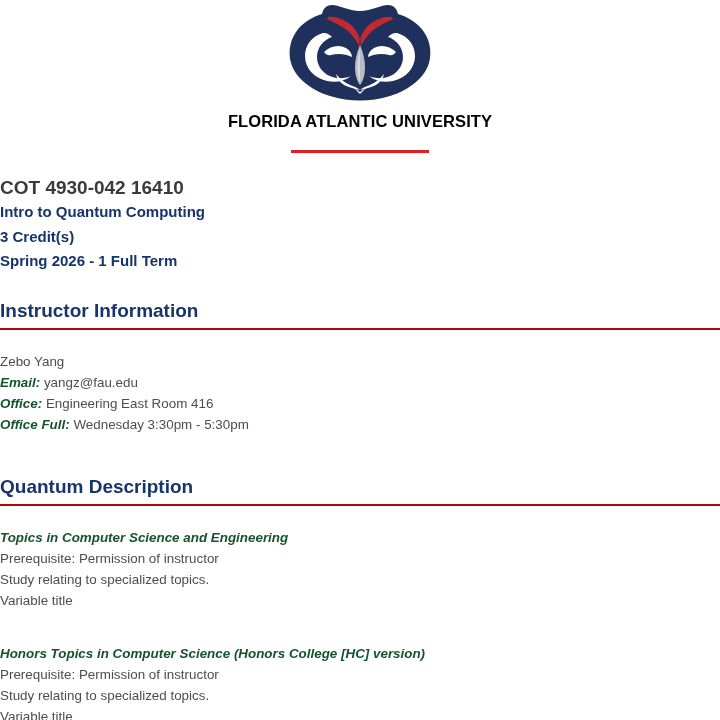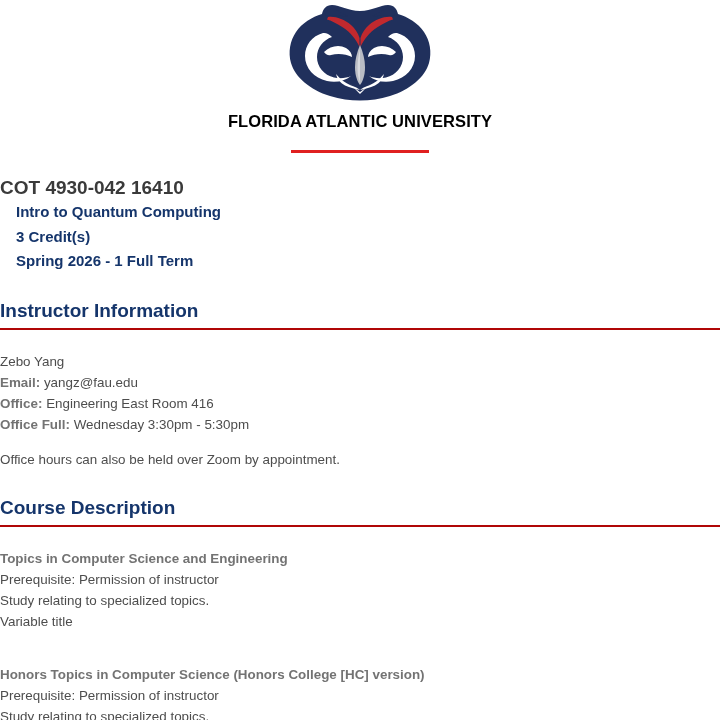--- a/index.html
+++ b/index.html
@@ -59,21 +59,20 @@
     font-size: 19px;
     font-weight: bold;
     color: #3a3a3a;
     line-height: 1.35;
   }
   .course-line {
     font-size: 15px;
     font-weight: bold;
     color: #15356b;
     line-height: 1.62;
-    padding-left: 16px;
   }
 
   
   .section {
     margin-top: 26px;
   }
   .section-title {
     font-size: 19px;
     font-weight: bold;
     color: #15356b;
@@ -90,22 +89,23 @@
   .section-body {
     padding-top: 21px;
   }
   .line {
     font-size: 13.4px;
     line-height: 21px;
     color: #4d4d4d;
   }
   .line.bold-lead b,
   .line.bold-all {
-    color: #737373;
-    font-weight: bold;
+    color: #14532d;
+    font-weight: bold;
+    font-style: italic;
   }
   .line.bold-all {
     font-weight: bold;
   }
   .spacer {
     height: 14px;
   }
   .group {
     margin-bottom: 32px;
   }
@@ -235,26 +235,25 @@
         <span>Engineering East Room 416</span>
       </div>
 
       <div class="line bold-lead">
         <b>Office Full:</b>
         <span>Wednesday 3:30pm - 5:30pm</span>
       </div>
 
       <div class="spacer"></div>
 
-      <div class="line">Office hours can also be held over Zoom by appointment.</div>
     </div>
   </div>
 
   <div class="section">
-    <h2 class="section-title">Course Description</h2>
+    <h2 class="section-title">Quantum Description</h2>
     <div class="section-rule"></div>
 
     <div class="section-body">
 
       <div class="group">
         <div class="line bold-all">Topics in Computer Science and Engineering</div>
         <div class="line">Prerequisite: Permission of instructor</div>
         <div class="line">Study relating to specialized topics.</div>
         <div class="line">Variable title</div>
       </div>

